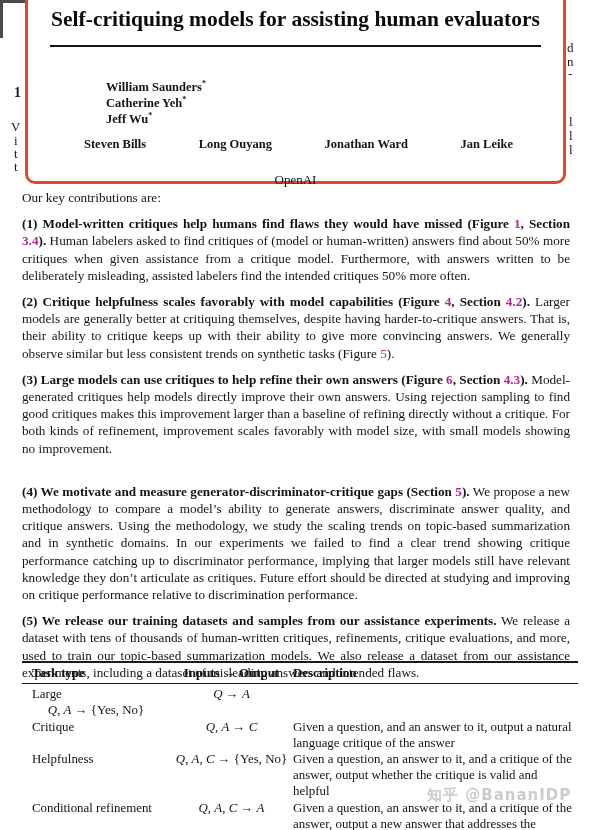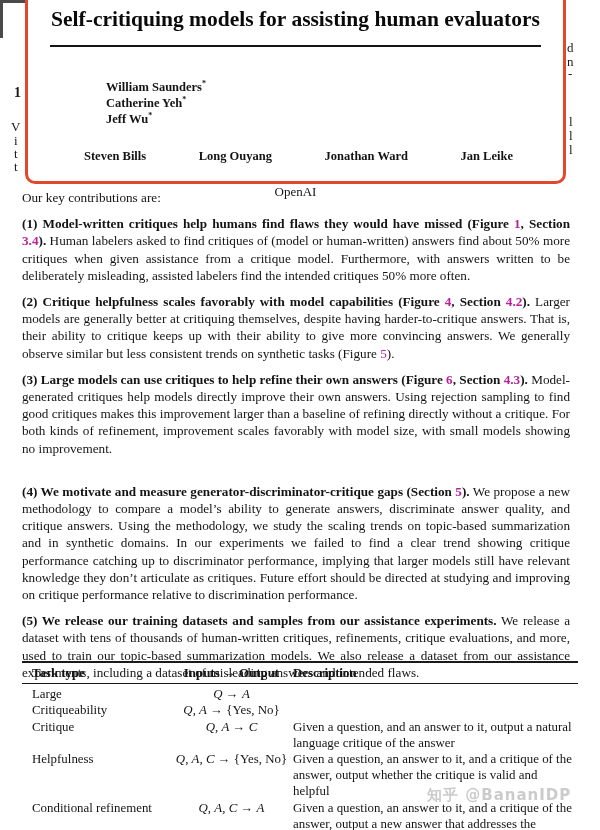--- a/index.html
+++ b/index.html
@@ -15,21 +15,21 @@
   .frag{position:absolute;font-size:13px;color:#1a1a1a;}
   .frag.b{font-weight:bold;font-size:14px;}
 
   
   .title-card{position:absolute;left:25px;top:-12px;width:541px;height:196px;box-sizing:border-box;
               background:#fff;border:3px solid #e2492c;border-radius:10px;z-index:5;}
   .paper-title{padding-top:16px;text-align:center;font-weight:bold;font-size:21.5px;color:#0a0a0a;}
   .title-divider{border:0;border-top:2px solid #151515;margin:13px 22px 0 22px;}
   .authors-row1{display:flex;justify-content:space-between;padding:0 82px 0 78px;margin-top:32px;
                 font-weight:bold;font-size:12.5px;flex-direction:column;}
-  .authors-row2{display:flex;justify-content:space-between;padding:0 50px 0 56px;margin-top:22px;
+  .authors-row2{display:flex;justify-content:space-between;padding:0 50px 0 56px;margin-top:10px;
                 font-weight:bold;font-size:12.5px;}
   .author sup{font-size:8px;}
   .affiliation{text-align:center;margin-top:20px;font-size:13px;}
 
   
   .content{position:absolute;left:22px;top:189px;width:556px;font-size:13.2px;line-height:17.2px;}
   .intro{margin:0;}
   .para{margin:9px 8px 0 0;text-align:justify;}
   .para.gap-before{margin-top:26px;}
   .b{font-weight:bold;}
@@ -107,21 +107,20 @@
       <div class="c1">Task type</div>
       <div class="c2">Inputs → Output</div>
       <div class="c3">Description</div>
     </div>
     <div class="tbody">
         <div class="trow">
           <div class="c1">Large</div>
           <div class="c2"><i>Q</i> → <i>A</i></div>
         </div>
         <div class="trow">
-          <div class="c1">Critiqueability</div>
           <div class="c2"><i>Q</i>, <i>A</i> → {Yes, No}</div>
         </div>
         <div class="trow">
           <div class="c1">Critique</div>
           <div class="c2"><i>Q</i>, <i>A</i> → <i>C</i></div>
           <div class="c3">Given a question, and an answer to it, output a natural language critique of the answer</div>
         </div>
         <div class="trow">
           <div class="c1">Helpfulness</div>
           <div class="c2"><i>Q</i>, <i>A</i>, <i>C</i> → {Yes, No}</div>

